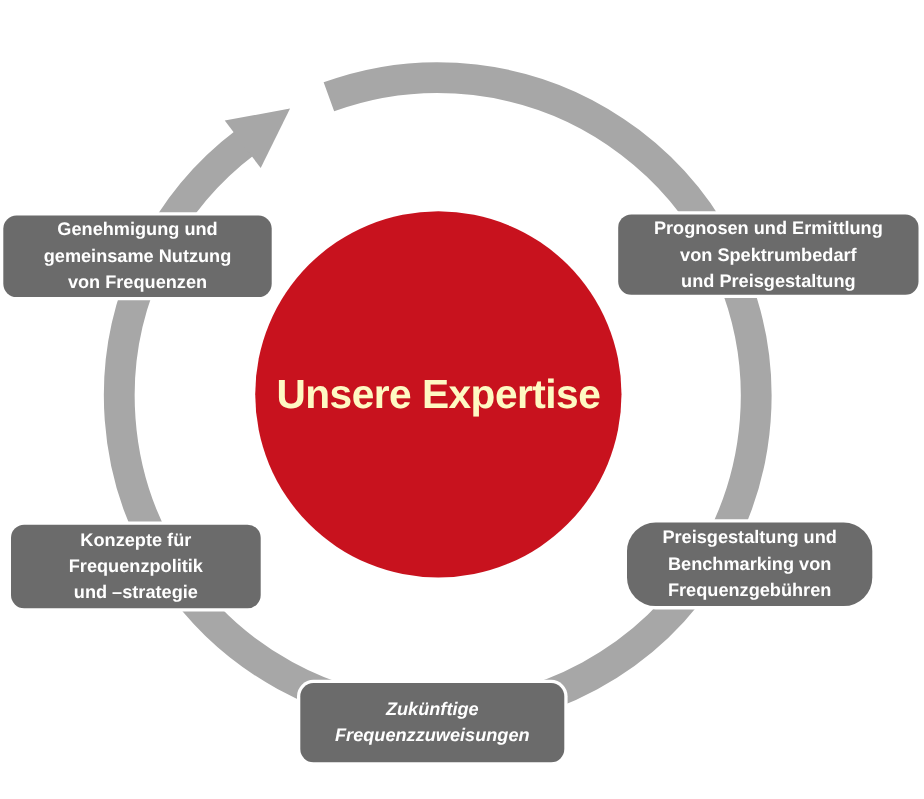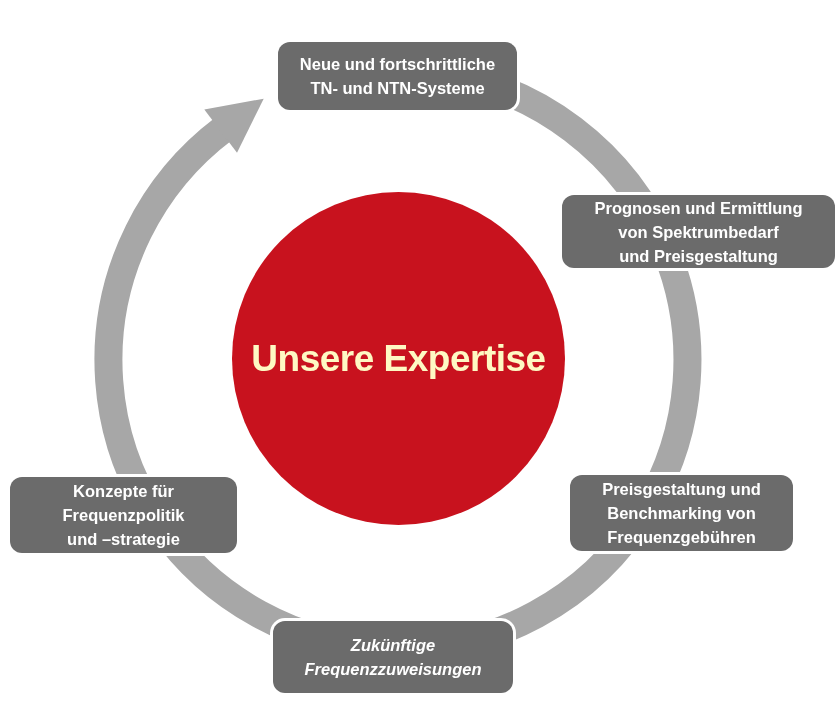--- a/index.html
+++ b/index.html
@@ -52,51 +52,52 @@
     font-weight: 700;
     text-align: center;
     white-space: pre-line;
     display: flex;
     align-items: center;
     justify-content: center;
     z-index: 3;
   }
   .node-top         { left: 278px; top: 42px;  width: 239px; height: 68px; }
   .node-right-upper { left: 562px; top: 195px; width: 273px; height: 73px; }
-  .node-right-lower { left: 570px; top: 475px; width: 223px; height: 76px; }
+  .node-right-lower { left: 570px; top: 475px; width: 223px; height: 76px; border-radius: 26px; }
   .node-bottom      { left: 273px; top: 621px; width: 240px; height: 72px; font-style: italic; }
   .node-left-lower  { left: 10px;  top: 477px; width: 227px; height: 76px; }
   .node-left-upper  { left: 3px;   top: 196px; width: 244px; height: 74px; }
 </style>
 </head>
 <body>
 
 <div class="canvas">
 
   <svg class="ring-svg" viewBox="0 0 840 726" aria-hidden="true">
     <path class="ring-arc" d="M 299 88 A 289.5 289.5 0 1 1 223.8 128.8"></path>
     <polygon class="ring-arrowhead" points="263.7,98.7 237.0,152.8 204.3,109.6"></polygon>
   </svg>
 
   <div class="center-circle">
     <span class="center-title">Unsere Expertise</span>
   </div>
 
-  <div class="node node-top">Neue und fortschrittliche
-TN- und NTN-Systeme</div>
 
   <div class="node node-right-upper">Prognosen und Ermittlung
 von Spektrumbedarf
 und Preisgestaltung</div>
 
   <div class="node node-right-lower">Preisgestaltung und
 Benchmarking von
 Frequenzgebühren</div>
 
   <div class="node node-bottom">Zukünftige
 Frequenzzuweisungen</div>
 
   <div class="node node-left-lower">Konzepte für
 Frequenzpolitik
 und –strategie</div>
 
+  <div class="node node-left-upper">Genehmigung und
+gemeinsame Nutzung
+von Frequenzen</div>
 
 </div>
 
 </body></html>

